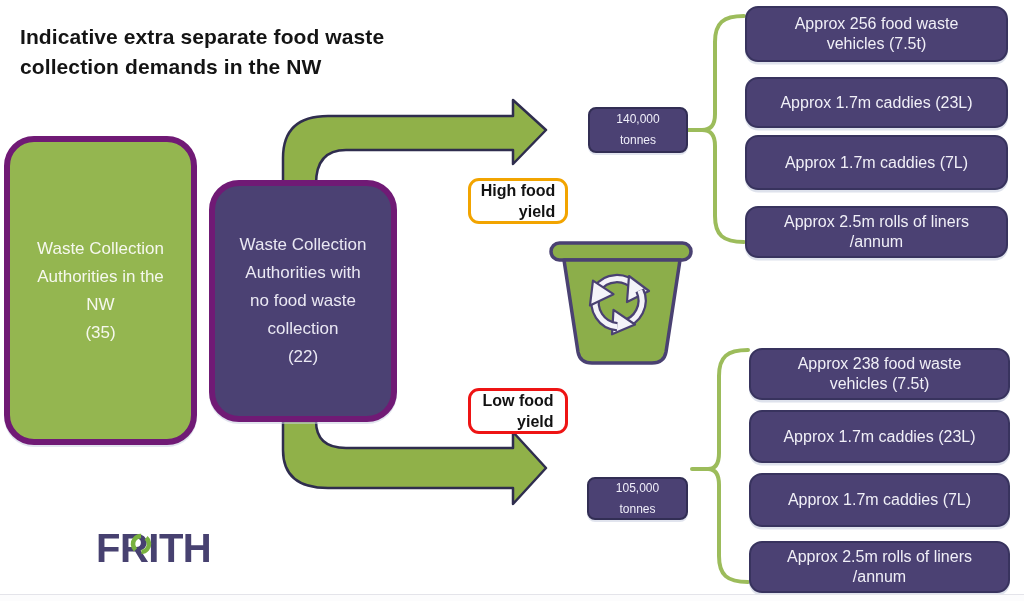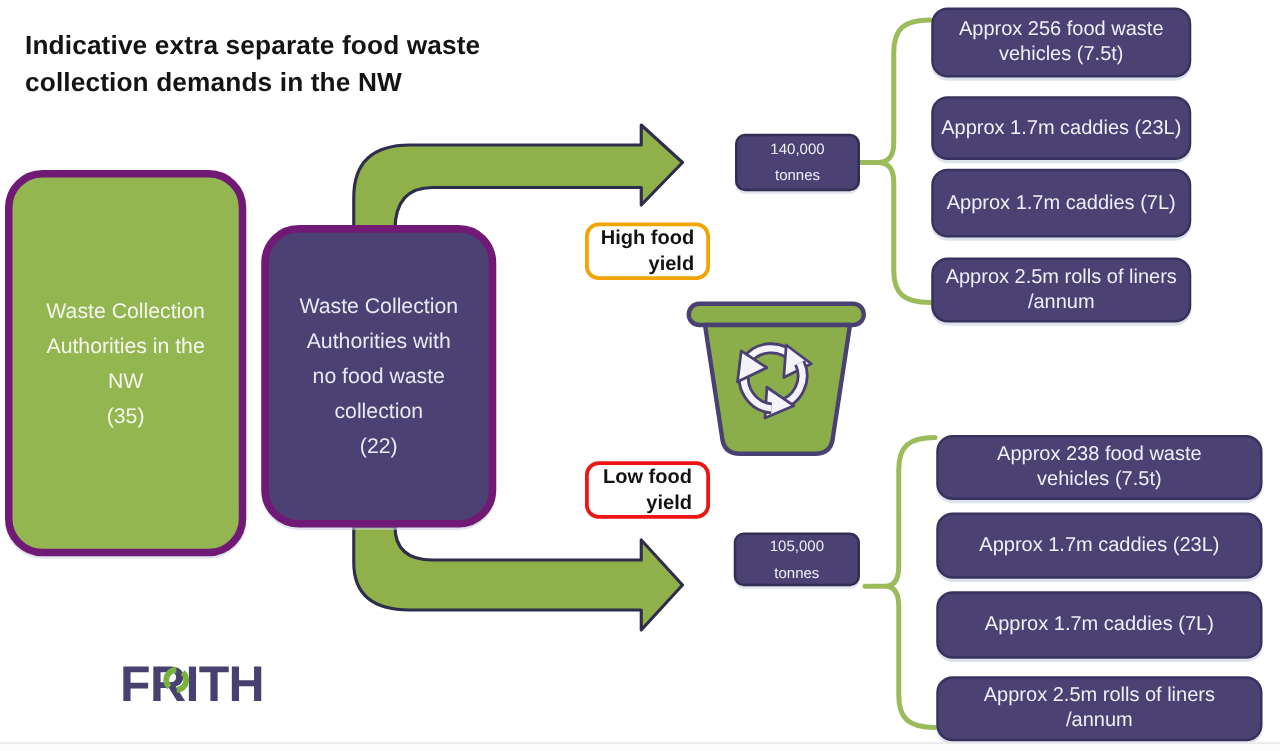--- a/index.html
+++ b/index.html
@@ -22,36 +22,36 @@
     box-shadow:0 2px 0 rgba(200,206,224,0.55);
   }
   .node-green{left:4px;top:136px;width:193px;height:309px;background:#94b650;color:#f6f8ee;}
   .node-purple{left:209px;top:180px;width:188px;height:242px;background:#4b4173;color:#eae8f3;}
   .yield-label{
     width:100px;height:46px;background:#ffffff;border-radius:11px;
     display:flex;align-items:center;justify-content:center;text-align:right;
     white-space:pre-line;font-size:16px;line-height:21px;color:#121212;font-weight:600;
   }
   .yield-high{left:468px;top:178px;border:3.5px solid #f2a400;}
-  .yield-low{left:468px;top:369px;border:3.5px solid #ee1414;}
+  .yield-low{left:468px;top:388px;border:3.5px solid #ee1414;}
   .tonnes-box{
     background:#4b4173;border:2px solid #322e54;border-radius:8px;color:#f0effa;
     display:flex;align-items:center;justify-content:center;text-align:center;
     white-space:pre-line;font-size:12px;line-height:21px;
     box-shadow:0 2px 0 rgba(200,206,224,0.55);
   }
   .tonnes-high{left:588px;top:107px;width:100px;height:46px;}
-  .tonnes-low{left:587px;top:426px;width:101px;height:43px;}
+  .tonnes-low{left:587px;top:477px;width:101px;height:43px;}
   .demand-box{
     background:#4b4173;border:2px solid #38335e;border-radius:13px;color:#f0eff7;
     display:flex;align-items:center;justify-content:center;text-align:center;
     white-space:pre-line;font-size:16px;line-height:20px;
     box-shadow:0 2.5px 0 rgba(200,206,224,0.6);
   }
-  .db-t{left:745px;width:208px;}
+  .db-t{left:745px;width:263px;}
   .db-b{left:749px;width:261px;}
   .logo{left:96px;top:526px;display:flex;align-items:flex-start;z-index:2;}
   .logo-frith{
     position:relative;font-size:40px;font-weight:bold;letter-spacing:-0.5px;
     color:#474170;line-height:44px;
   }
   .logo-swoosh{position:absolute;left:33px;top:6px;}
   .logo-stack{margin-left:3px;margin-top:6px;color:#8f8cac;}
   .logo-resource{font-size:20px;line-height:19px;letter-spacing:1px;}
   .logo-management{font-size:13.5px;line-height:14px;letter-spacing:0.8px;}

